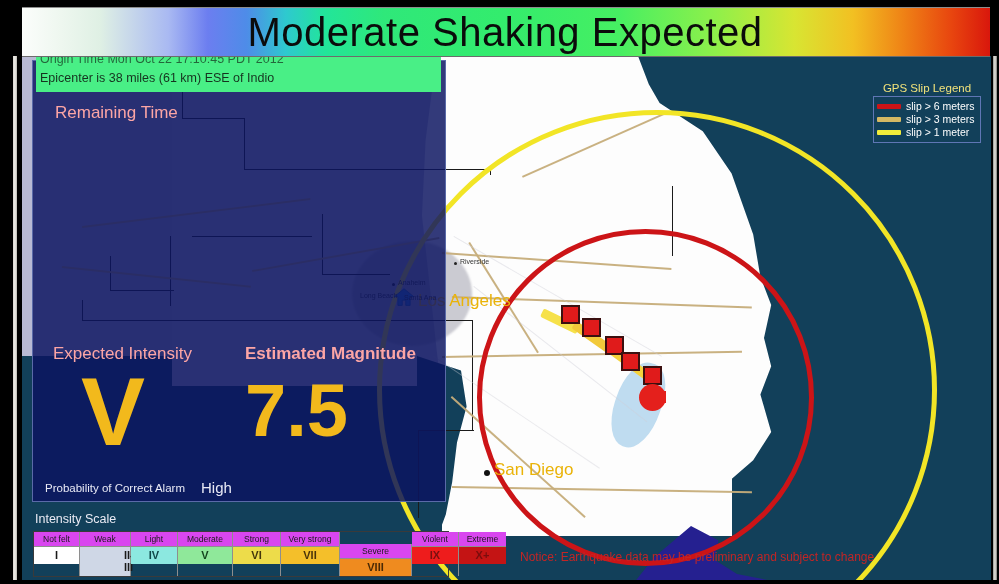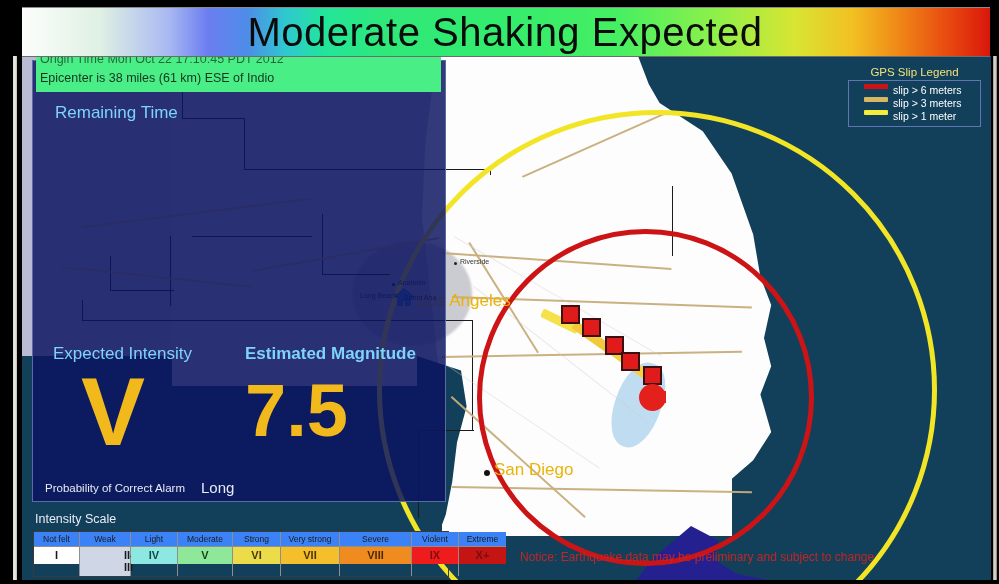--- a/index.html
+++ b/index.html
@@ -92,39 +92,39 @@
 
   
   .green-strip{position:absolute;left:36px;top:50px;width:405px;height:42px;
      background:#49ef86;z-index:35;overflow:hidden;}
   .green-line{color:#16331f;font-size:12.5px;line-height:19px;padding-left:4px;white-space:nowrap;}
   .green-line.first{opacity:.72;}
 
   
   .info-panel{position:absolute;left:32px;top:60px;width:412px;height:440px;
      background:rgba(12,20,96,.84);border:1px solid #5a6aa8;z-index:30;}
-  .lbl{position:absolute;color:#7dd3fc;font-size:17px;white-space:nowrap;}
+  .lbl{position:absolute;color:#fca5a5;font-size:17px;white-space:nowrap;}
   .lbl-white{position:absolute;color:#e8e9f5;font-size:11px;white-space:nowrap;}
   .bignum{position:absolute;color:#f2b91c;font-weight:bold;line-height:1;}
 
   
   .iscale-wrap{position:absolute;left:33px;top:512px;width:418px;height:62px;z-index:32;}
   .iscale-title{color:#e9eaf4;font-size:12.5px;margin:0 0 5px 2px;}
   .iscale{display:flex;border:1px solid #3a3a3a;width:416px;box-sizing:border-box;}
   .icol{flex:0 0 auto;box-sizing:border-box;border-right:1px solid #8e8e8e;}
   .icol:last-child{border-right:none;}
-  .icol .nm{background:#3b82f6;color:#1a1a1a;font-size:8.5px;text-align:center;padding:2px 1px 2px;
+  .icol .nm{background:#d946ef;color:#1a1a1a;font-size:8.5px;text-align:center;padding:2px 1px 2px;
      white-space:nowrap;border-bottom:1px solid #8e8e8e;line-height:10px;}
   .icol .rm{font-size:11px;font-weight:bold;text-align:center;padding:2px 1px 3px;color:#1a1a1a;line-height:12px;}
 
   
-  .gps{position:absolute;right:18px;top:66px;width:133px;z-index:33;}
+  .gps{position:absolute;right:18px;top:82px;width:108px;z-index:33;}
   .gps-title{color:#f1e27a;font-size:11.5px;text-align:center;margin-bottom:2px;}
   .gps-box{border:1px solid #5f76b5;padding:2px 3px 3px;}
-  .gps-row{display:flex;gap:5px;margin:1px 12px;}
+  .gps-row{display:flex;align-items:center;gap:5px;margin:1px 0;}
   .gps-swatch{width:24px;height:5px;border-radius:1px;flex:0 0 auto;}
   .gps-label{color:#fff;font-size:10.5px;white-space:nowrap;}
 
   
   .notice{position:absolute;left:520px;top:550px;color:#c32525;font-size:12px;z-index:34;white-space:nowrap;}
 </style>
 </head>
 <body>
 
 <div id="app">
@@ -209,21 +209,21 @@
   <div class="info-panel">
     <div class="lbl" style="left:22px;top:42px;">Remaining Time</div>
 
     <div class="lbl" style="left:20px;top:283px;">Expected Intensity</div>
     <div class="bignum" style="left:48px;top:303px;font-size:96px;">V</div>
 
     <div class="lbl" style="left:212px;top:283px;font-weight:bold;">Estimated Magnitude</div>
     <div class="bignum" style="left:212px;top:313px;font-size:74px;">7.5</div>
 
     <div class="lbl-white" style="left:12px;top:421px;font-size:11.5px;">Probability of Correct Alarm</div>
-    <div class="lbl-white" style="left:168px;top:418px;font-size:15px;">Long</div>
+    <div class="lbl-white" style="left:168px;top:418px;font-size:15px;">High</div>
   </div>
 
   <div class="green-strip">
     <div class="green-line first">Origin Time Mon Oct 22 17:10:45 PDT 2012</div>
     <div class="green-line">Epicenter is 38 miles (61 km) ESE of Indio</div>
   </div>
 
   <div class="banner">
     <div class="banner-title">Moderate Shaking Expected</div>
   </div>
@@ -266,21 +266,21 @@
           <div class="rm" style="background: rgb(143, 232, 154); color: rgb(20, 70, 31);">V</div>
         </div>
         <div class="icol" style="width: 48px;">
           <div class="nm">Strong</div>
           <div class="rm" style="background: rgb(237, 220, 74); color: rgb(68, 56, 12);">VI</div>
         </div>
         <div class="icol" style="width: 59px;">
           <div class="nm">Very strong</div>
           <div class="rm" style="background: rgb(244, 191, 42); color: rgb(74, 52, 10);">VII</div>
         </div>
-        <div class="icol" style="width: 72px;">
+        <div class="icol" style="width: 72px; margin-top: 12px;">
           <div class="nm">Severe</div>
           <div class="rm" style="background: rgb(239, 139, 31); color: rgb(74, 42, 5);">VIII</div>
         </div>
         <div class="icol" style="width: 47px;">
           <div class="nm">Violent</div>
           <div class="rm" style="background: rgb(238, 28, 28); color: rgb(122, 16, 16);">IX</div>
         </div>
         <div class="icol" style="width: 47px;">
           <div class="nm">Extreme</div>
           <div class="rm" style="background: rgb(196, 20, 20); color: rgb(122, 13, 13);">X+</div>

